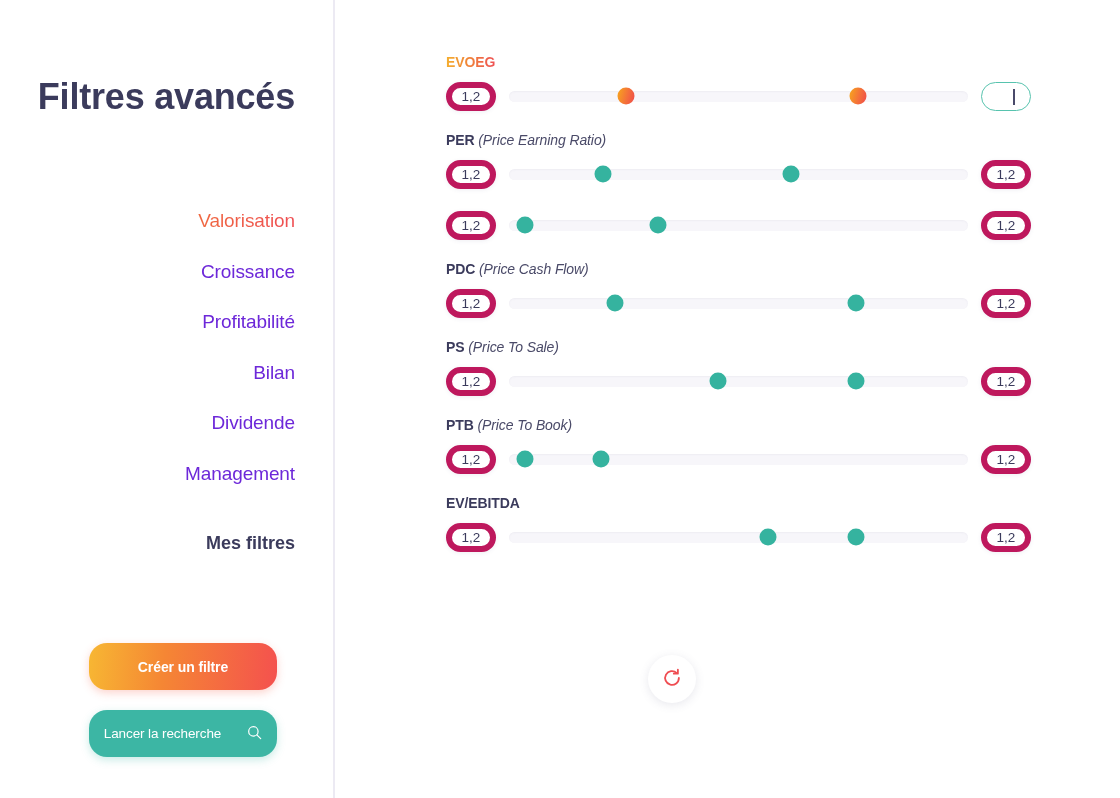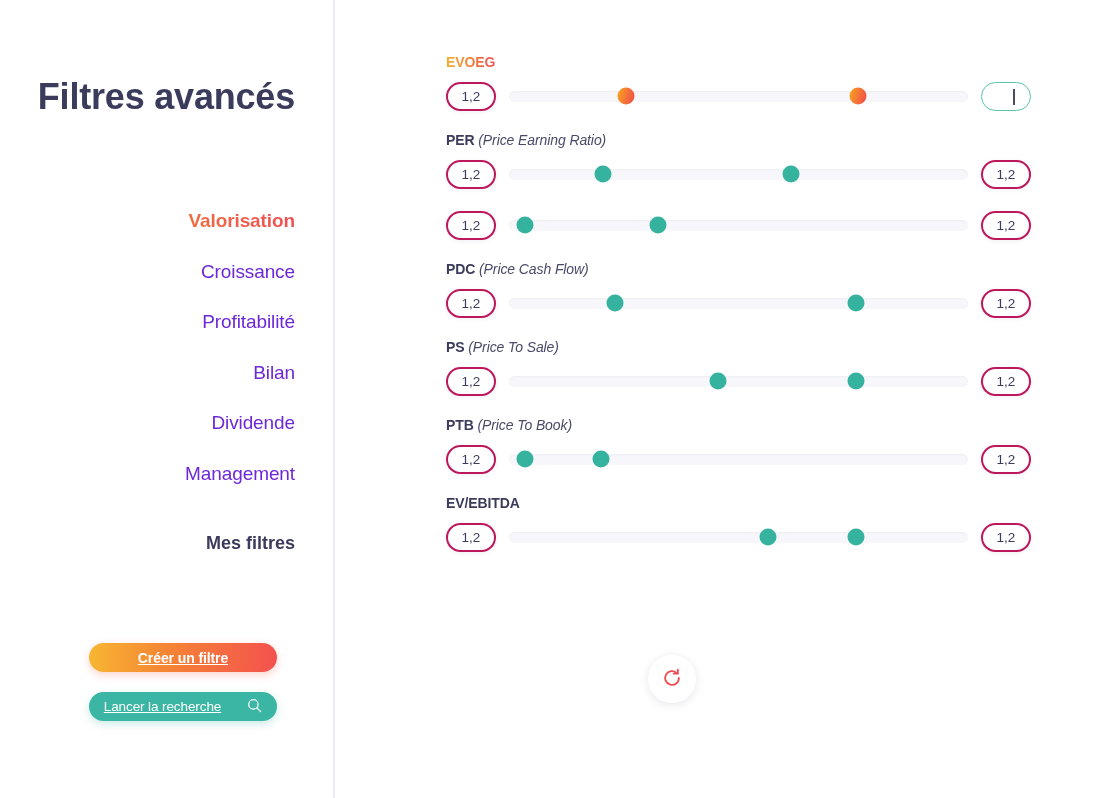--- a/index.html
+++ b/index.html
@@ -51,21 +51,21 @@
   }
   .nav-item {
     display: block;
     font-size: 19px;
     line-height: 50.5px;
     color: #6d28d9;
     letter-spacing: -0.1px;
     cursor: pointer;
   }
   .nav-item.active {
-    font-weight: bold;
+    font-weight: normal;
     background: linear-gradient(95deg, #f5a623 0%, #f07a34 45%, #ef4e54 100%);
     -webkit-background-clip: text;
     background-clip: text;
     -webkit-text-fill-color: transparent;
     color: #ef5350;
   }
 
   .my-filters {
     position: absolute;
     left: 8px; right: 40px;
@@ -81,29 +81,28 @@
     position: absolute;
     left: 89px;
     top: 643px;
     width: 188px;
   }
   .btn {
     display: flex;
     align-items: center;
     justify-content: center;
     width: 188px;
-    height: 29px;
+    height: 47px;
     border: none;
     border-radius: 18px;
     color: #ffffff;
     font-size: 14px;
     font-family: "Liberation Sans", sans-serif;
     cursor: pointer;
     letter-spacing: -0.1px;
-    text-decoration: underline;
   }
   .btn-create {
     background: linear-gradient(95deg, #f7b733 0%, #f58634 40%, #f4514e 100%);
     font-weight: bold;
     box-shadow: 0 3px 9px rgba(244,100,78,0.28);
   }
   .btn-search {
     margin-top: 20px;
     background: #3cb6a4;
     box-shadow: 0 3px 9px rgba(60,182,164,0.28);
@@ -145,21 +144,21 @@
     align-items: center;
     height: 30px;
   }
 
   .val-box {
     flex: 0 0 auto;
     width: 50px;
     height: 29px;
     border-radius: 15px;
     background: #ffffff;
-    border: 2px solid #be185d;
+    border: 6px solid #be185d;
     box-shadow: 0 1px 4px rgba(80,80,120,0.09);
     display: flex;
     align-items: center;
     justify-content: center;
     font-size: 13.5px;
     color: #3b3b5c;
     cursor: text;
   }
   .val-box.focused {
     border: 1.5px solid #57c3ae;

